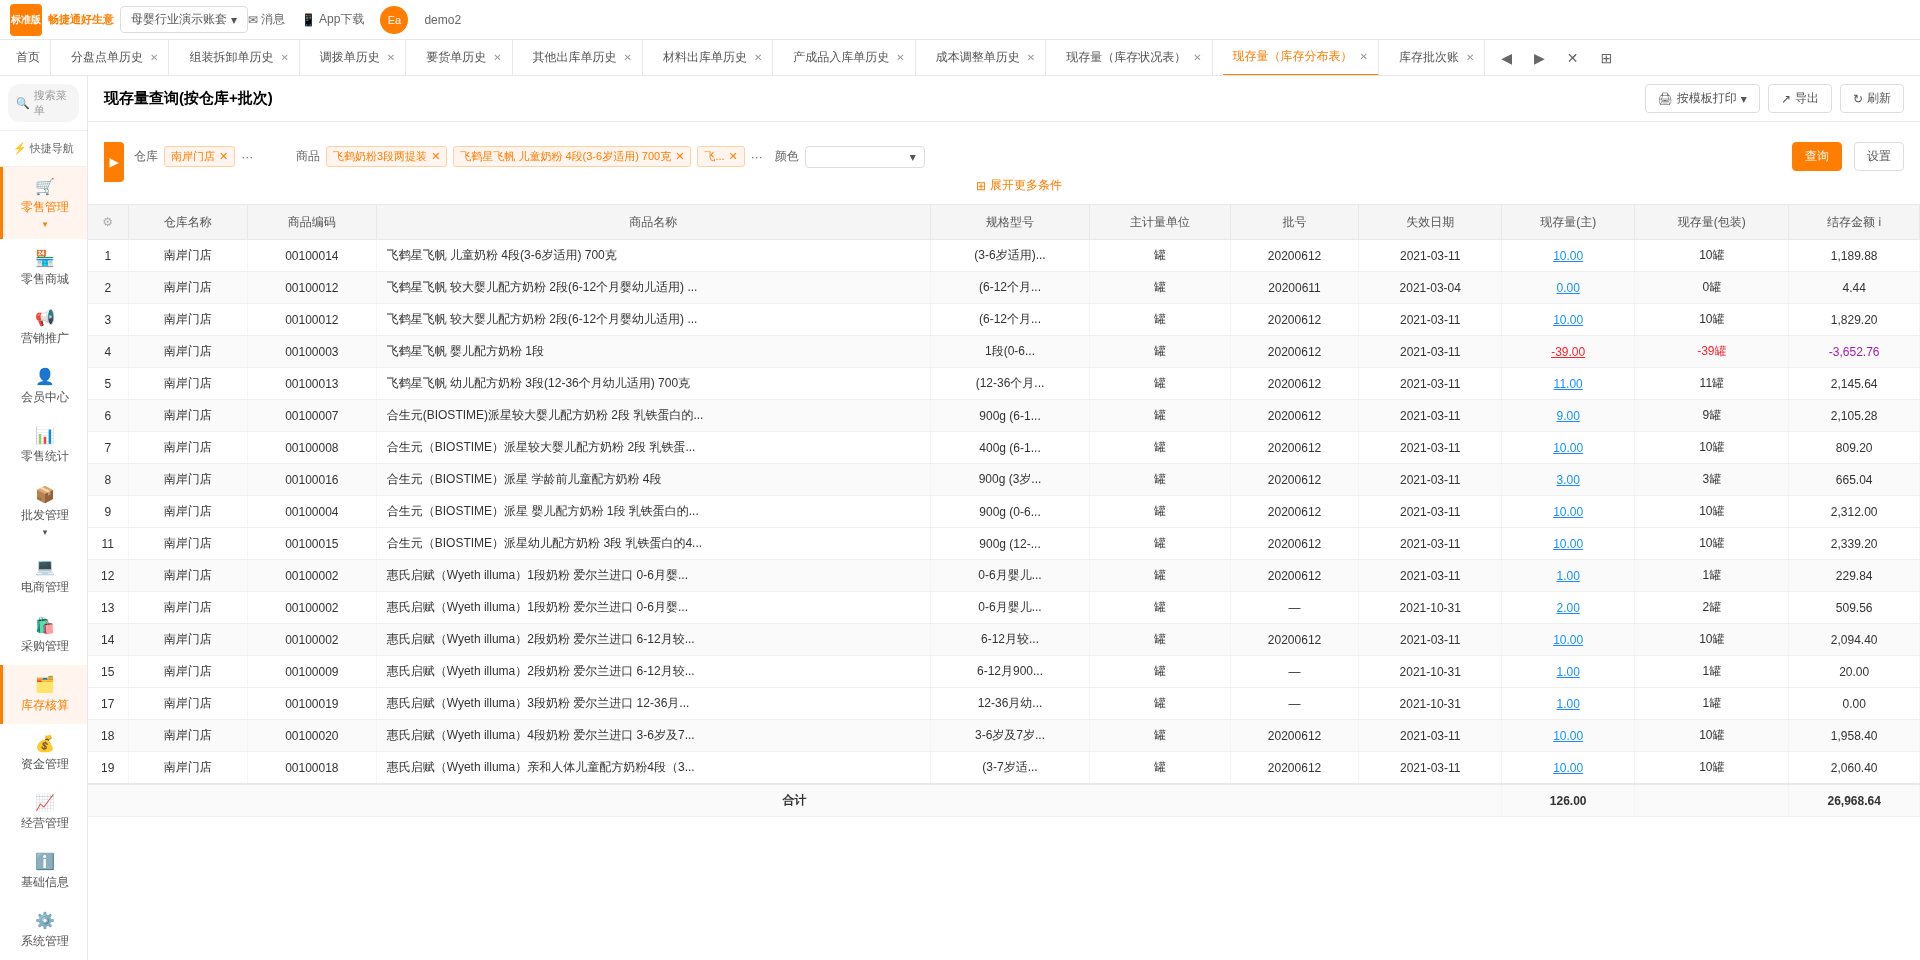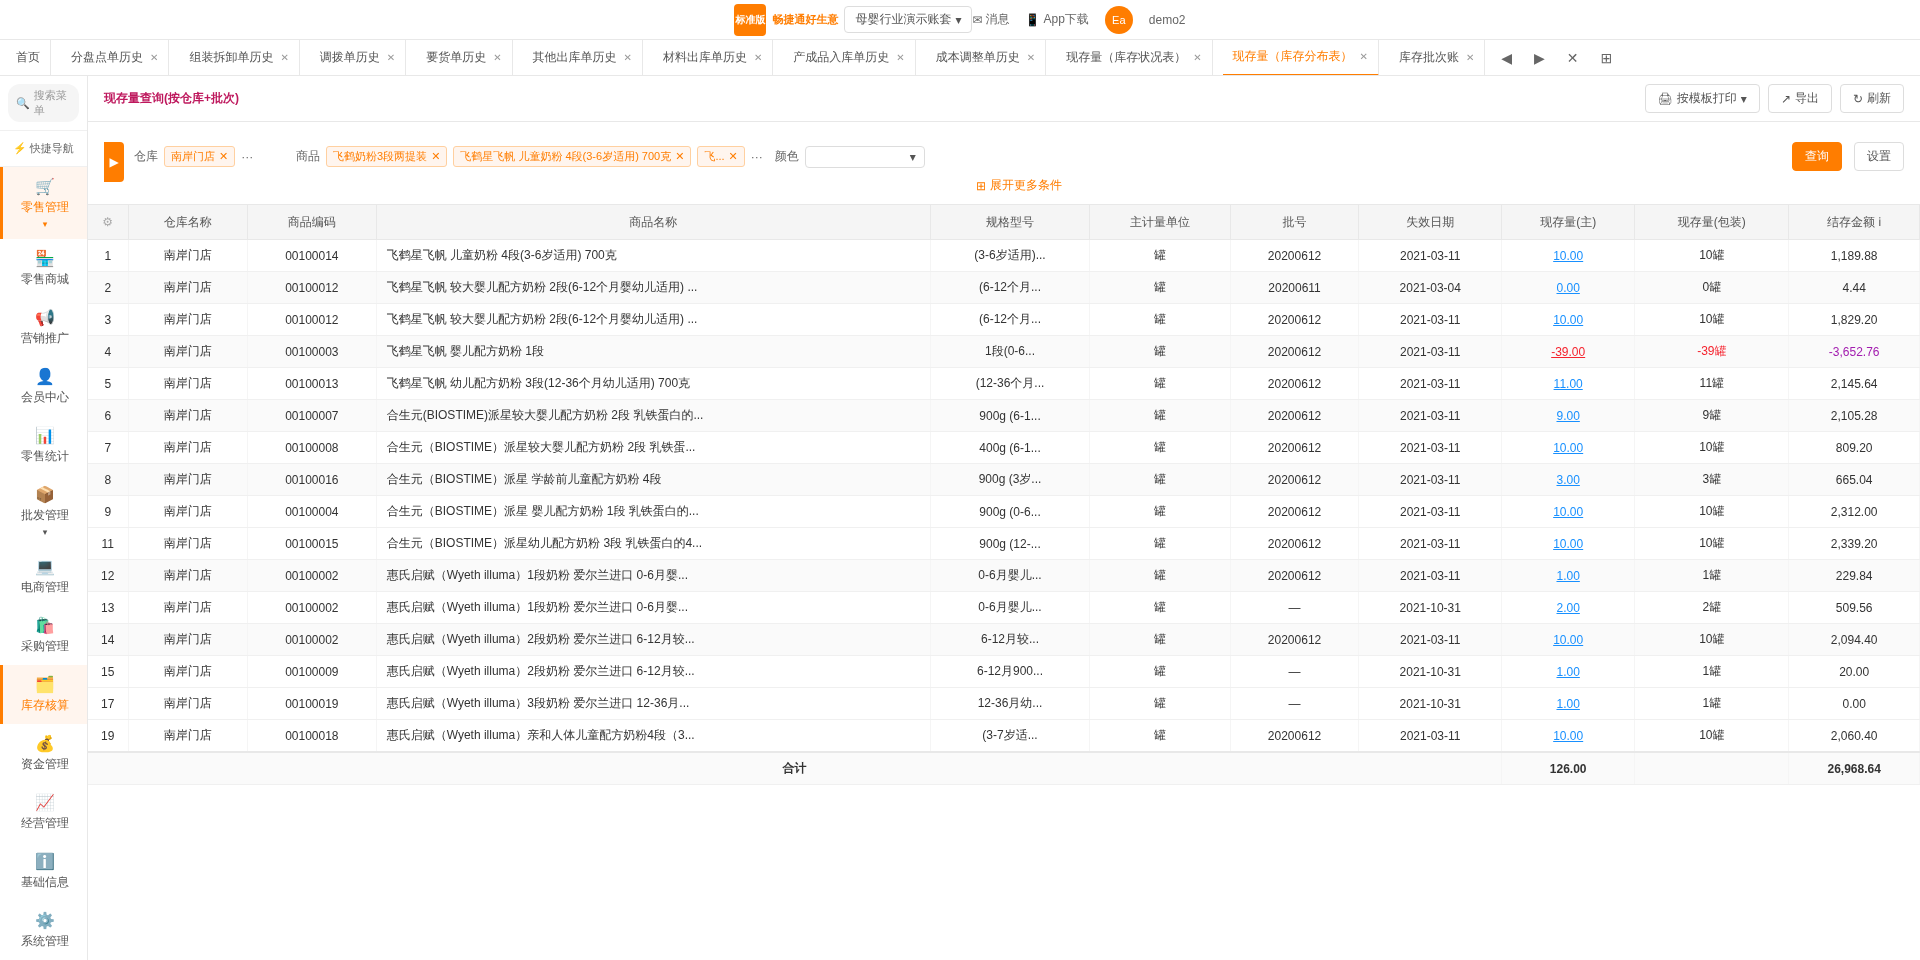--- a/index.html
+++ b/index.html
@@ -2,21 +2,21 @@
 <html><head>
   <meta charset="utf-8">
   <style>
     * { box-sizing: border-box; margin: 0; padding: 0; }
     body { font-family: 'Microsoft YaHei', Arial, sans-serif; font-size: 12px; background: #f5f5f5; color: #333; overflow: hidden; }
 
     
     .top-header {
       display: flex; align-items: center; height: 40px;
       background: #fff; border-bottom: 1px solid #e8e8e8;
-      padding: 3px 10px; justify-content: center;
+      padding: 3px 10px; justify-content: flex-start;
     }
     .logo-area { display: flex; align-items: center; gap: 6px; }
     .logo-icon { width: 32px; height: 32px; background: #ff7d00; border-radius: 4px; display: flex; align-items: center; justify-content: center; color: #fff; font-size: 10px; font-weight: bold; }
     .logo-text { font-size: 11px; color: #ff7d00; font-weight: bold; line-height: 1.2; }
     .dropdown-selector { display: flex; align-items: center; gap: 4px; padding: 4px 10px; border: 1px solid #ddd; border-radius: 4px; cursor: pointer; font-size: 12px; color: #555; }
     .header-right { display: flex; align-items: center; gap: 16px; font-size: 12px; color: #666; }
     .header-right span { cursor: pointer; display: flex; align-items: center; gap: 3px; }
     .avatar { width: 28px; height: 28px; border-radius: 50%; background: #ff7d00; display: flex; align-items: center; justify-content: center; color: #fff; font-size: 11px; }
 
     
@@ -58,21 +58,21 @@
     .sub-arrow { font-size: 9px; }
 
     
     .content-area { flex: 1; overflow: hidden; display: flex; flex-direction: column; }
 
     
     .page-header {
       display: flex; align-items: center; justify-content: space-between;
       padding: 8px 16px; background: #fff; border-bottom: 1px solid #e8e8e8;
     }
-    .page-title { font-size: 12px; font-weight: bold; color: #be185d; }
+    .page-title { font-size: 15px; font-weight: bold; color: #000000; }
     .page-actions { display: flex; align-items: center; gap: 8px; }
     .btn { padding: 5px 12px; border-radius: 4px; font-size: 12px; cursor: pointer; border: 1px solid #ddd; background: #fff; color: #555; display: flex; align-items: center; gap: 4px; }
     .btn-primary { background: #ff7d00; color: #fff; border-color: #ff7d00; }
     .btn-ghost { background: transparent; border: 1px solid #ddd; }
 
     
     .filter-bar {
       background: #fff; padding: 10px 16px;
       border-bottom: 1px solid #e8e8e8;
     }
@@ -558,20 +558,33 @@
     <td>00100019</td>
     <td class="text-left" style="max-width:320px; overflow:hidden; text-overflow:ellipsis;">惠氏启赋（Wyeth illuma）3段奶粉 爱尔兰进口 12-36月...</td>
     <td>12-36月幼...</td>
     <td>罐</td>
     <td>—</td>
     <td>2021-10-31</td>
     <td style="color:#1890ff; text-decoration:underline; cursor:pointer;">1.00</td>
     <td style="color:#333;">1罐</td>
     <td style="color:#333;">0.00</td>
   </tr>
+            <tr style="background: rgb(250, 250, 250);">
+    <td>18</td>
+    <td>南岸门店</td>
+    <td>00100020</td>
+    <td class="text-left" style="max-width:320px; overflow:hidden; text-overflow:ellipsis;">惠氏启赋（Wyeth illuma）4段奶粉 爱尔兰进口 3-6岁及7...</td>
+    <td>3-6岁及7岁...</td>
+    <td>罐</td>
+    <td>20200612</td>
+    <td>2021-03-11</td>
+    <td style="color:#1890ff; text-decoration:underline; cursor:pointer;">10.00</td>
+    <td style="color:#333;">10罐</td>
+    <td style="color:#333;">1,958.40</td>
+  </tr>
             <tr style="background: rgb(255, 255, 255);">
     <td>19</td>
     <td>南岸门店</td>
     <td>00100018</td>
     <td class="text-left" style="max-width:320px; overflow:hidden; text-overflow:ellipsis;">惠氏启赋（Wyeth illuma）亲和人体儿童配方奶粉4段（3...</td>
     <td>(3-7岁适...</td>
     <td>罐</td>
     <td>20200612</td>
     <td>2021-03-11</td>
     <td style="color:#1890ff; text-decoration:underline; cursor:pointer;">10.00</td>

